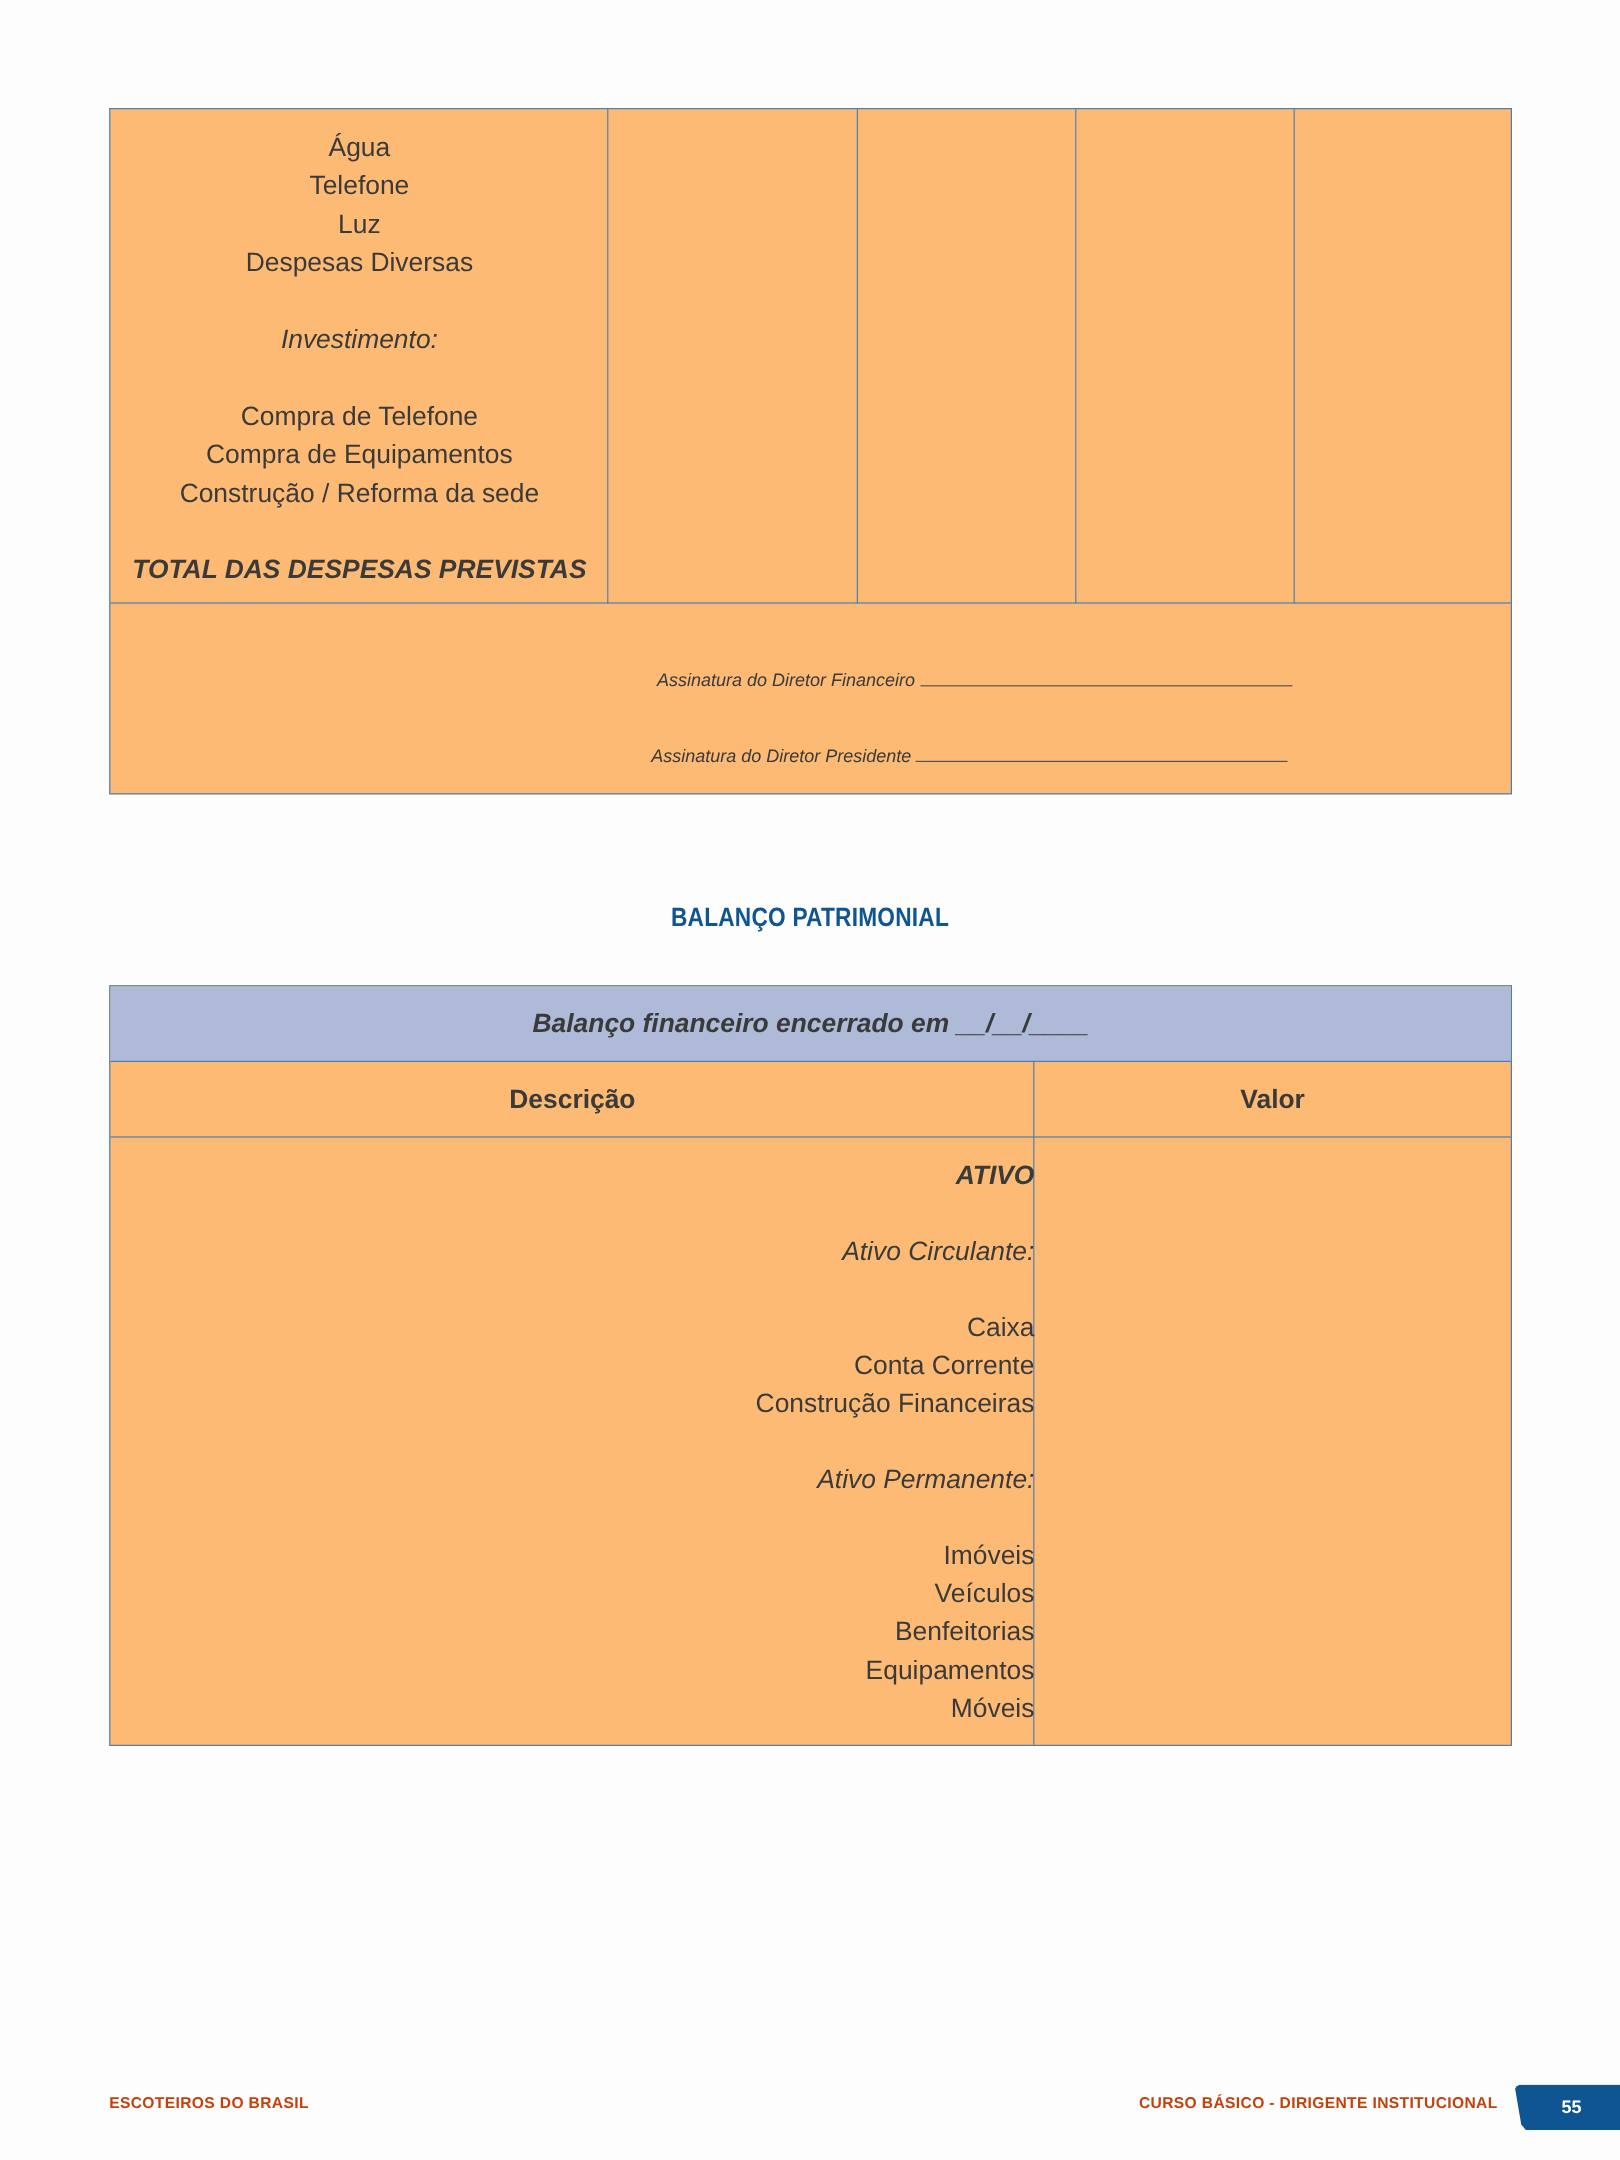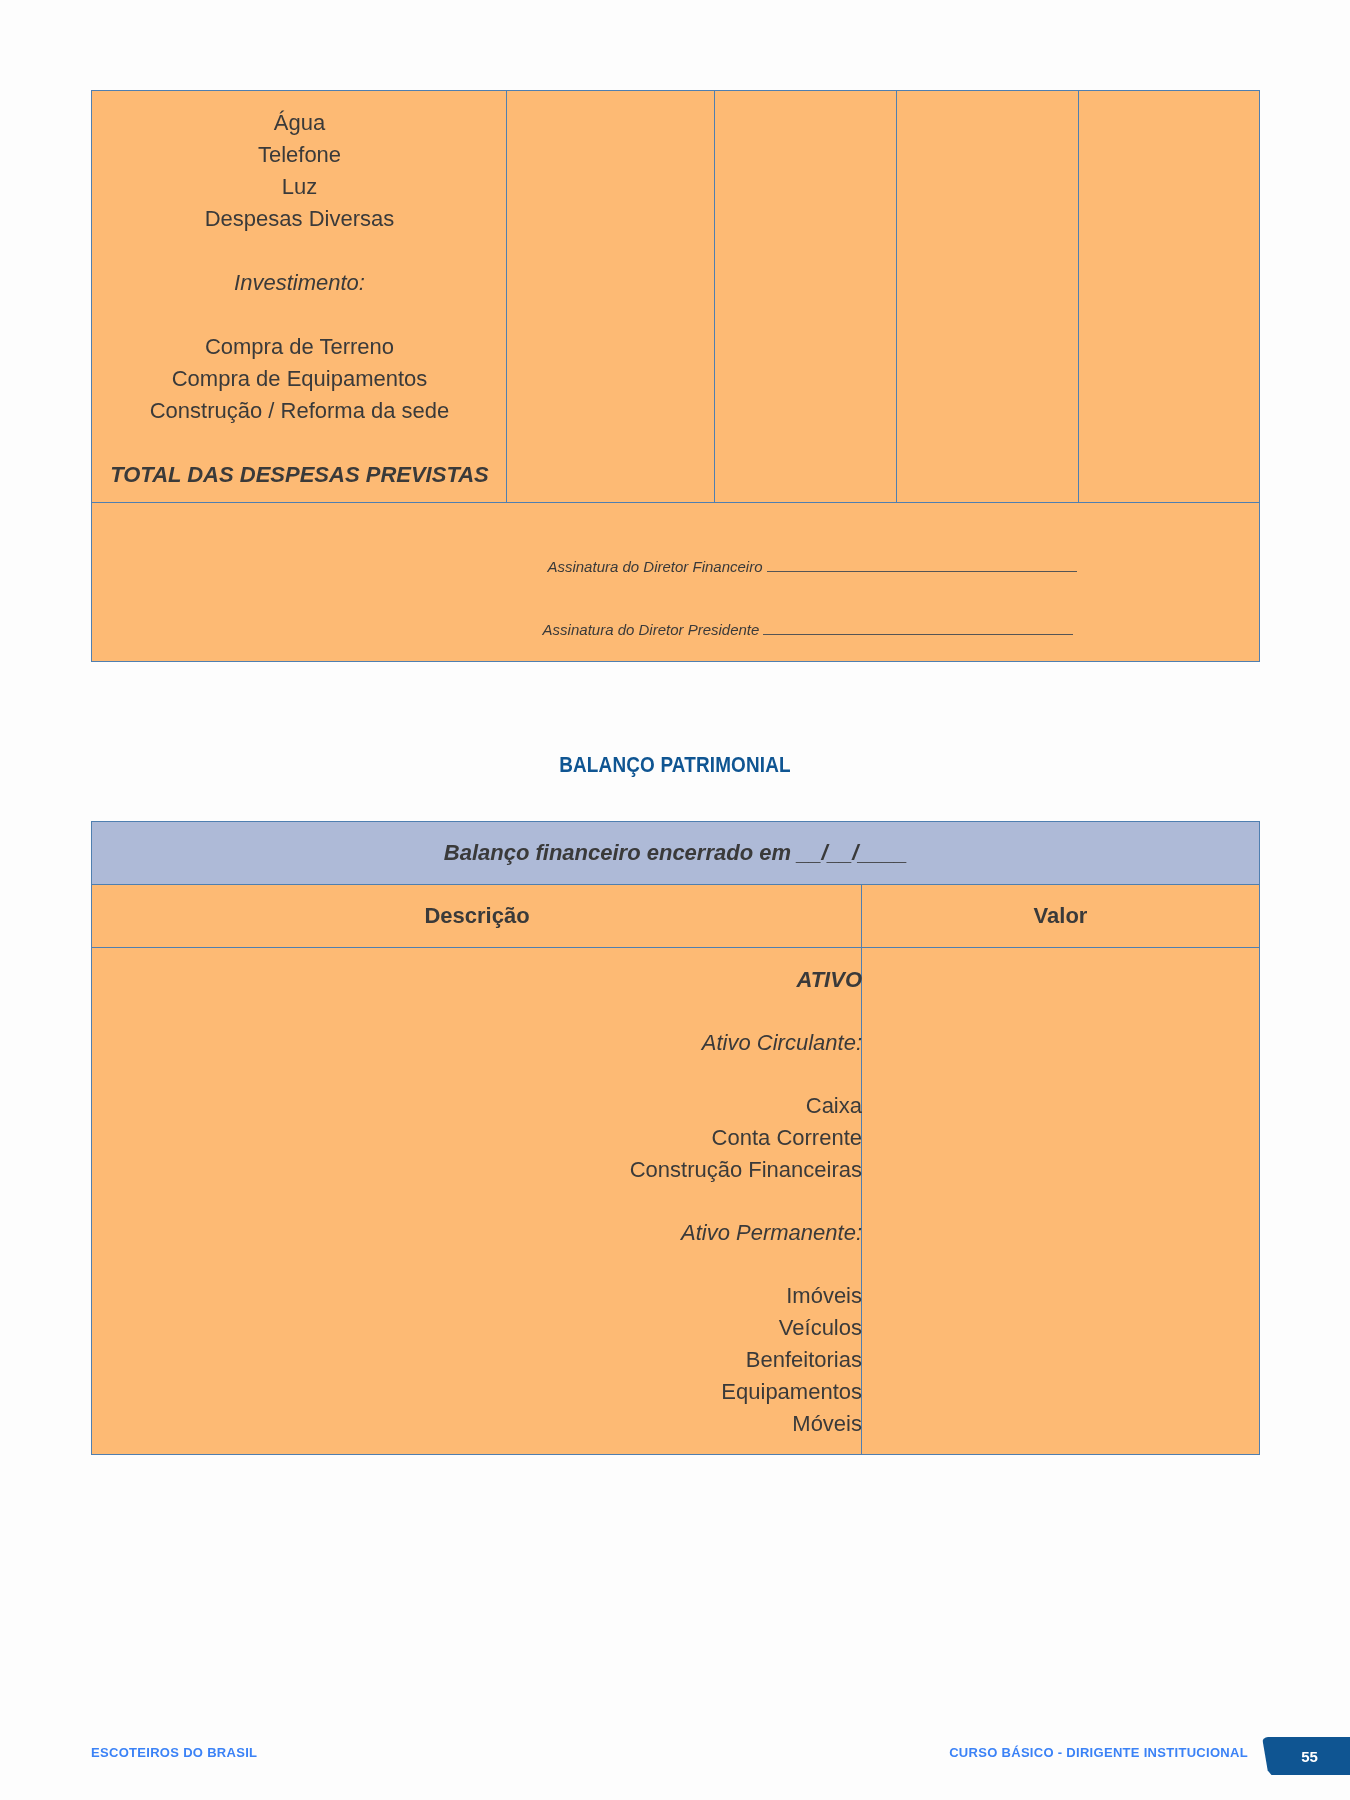--- a/index.html
+++ b/index.html
@@ -40,42 +40,42 @@
   #t2 { left:91px; top:821px; width:1169px; height:634px; }
   #t2 .band { position:absolute; left:0; right:0; top:0; height:62px; background:#aebad7; border-bottom:1.5px solid #4f7fb0; display:flex; align-items:center; justify-content:center; font-weight:bold; font-size:22px; color:#3a3a3a;font-style:italic; }
   #t2 .colhdr { position:absolute; top:63px; height:62px; display:flex; align-items:center; justify-content:center; font-weight:bold; font-size:22px; }
   #t2 .desc {
     position:absolute; left:0; top:126px; width:770px;
     text-align:right; font-size:22px; line-height:32px; padding-top:16px;
   }
   #t2 .desc .gap { height:31px; }
 
   
-  .foot { position:absolute; top:1745px; font-size:13px; font-weight:bold; color:#3b82f6; letter-spacing:0.3px; }
+  .foot { position:absolute; top:1745px; font-size:13px; font-weight:bold; color:#c2410c; letter-spacing:0.3px; }
   #page-tab {
     position:absolute; left:1262px; top:1737px; width:95px; height:38px;
     background:#0f5592; color:#fff; font-weight:bold; font-size:15px;
     display:flex; align-items:center; justify-content:center;
     clip-path: polygon(0 0, 100% 0, 100% 100%, 10% 100%, 6% 88%);
     border-radius:6px 0 0 8px;
   }
 </style>
 </head>
 <body>
 
 <div id="t1" class="tbl">
   <div class="desc" id="t1-desc">
       <div>Água</div>
       <div>Telefone</div>
       <div>Luz</div>
       <div>Despesas Diversas</div>
       <div class="gap"></div>
       <div class="it">Investimento:</div>
       <div class="gap"></div>
-      <div>Compra de Terreno</div>
+      <div>Compra de Telefone</div>
       <div>Compra de Equipamentos</div>
       <div>Construção / Reforma da sede</div>
       <div class="gap"></div>
       <div class="bi">TOTAL DAS DESPESAS PREVISTAS</div>
     </div>
   <div class="vline" style="left:414px; bottom:158px;"></div>
   <div class="vline" style="left:622px; bottom:158px;"></div>
   <div class="vline" style="left:804px; bottom:158px;"></div>
   <div class="vline" style="left:986px; bottom:158px;"></div>
   <div class="hline" style="top:411px;"></div>

